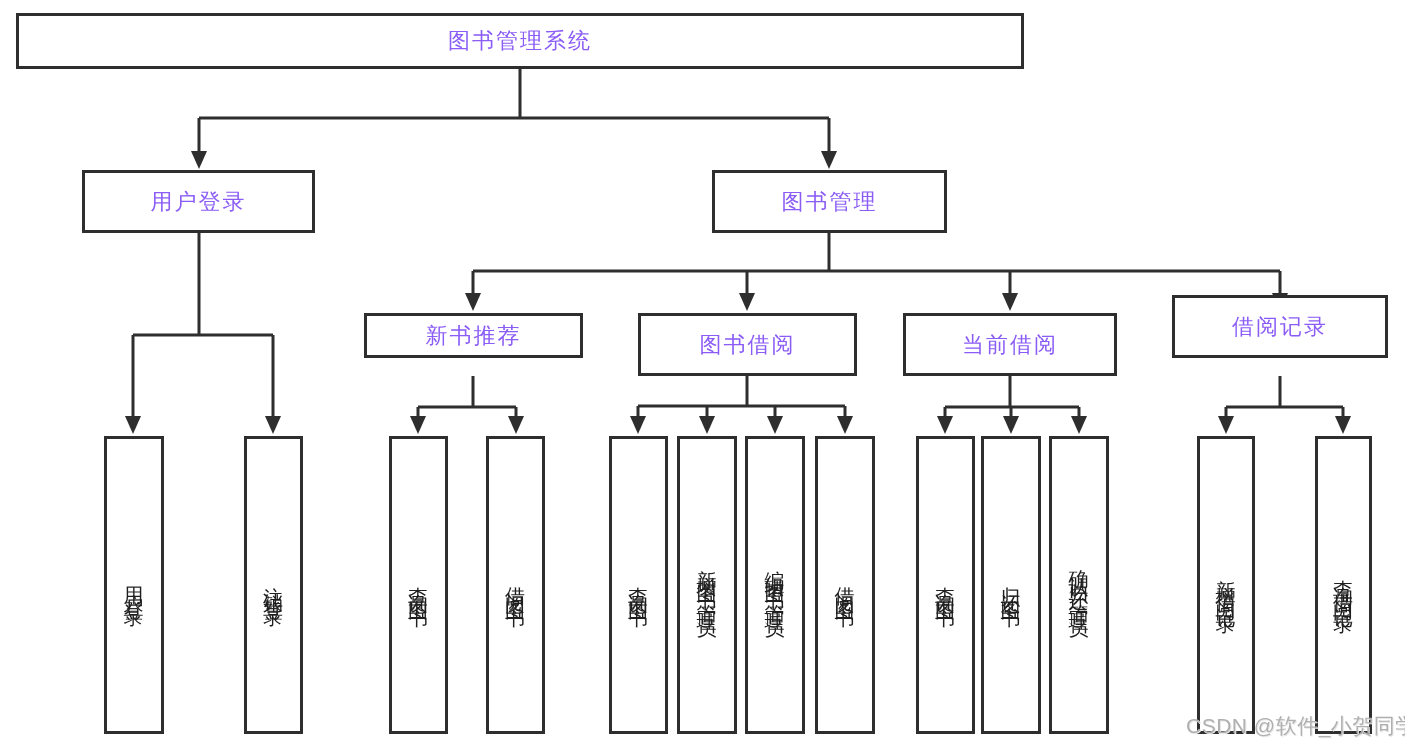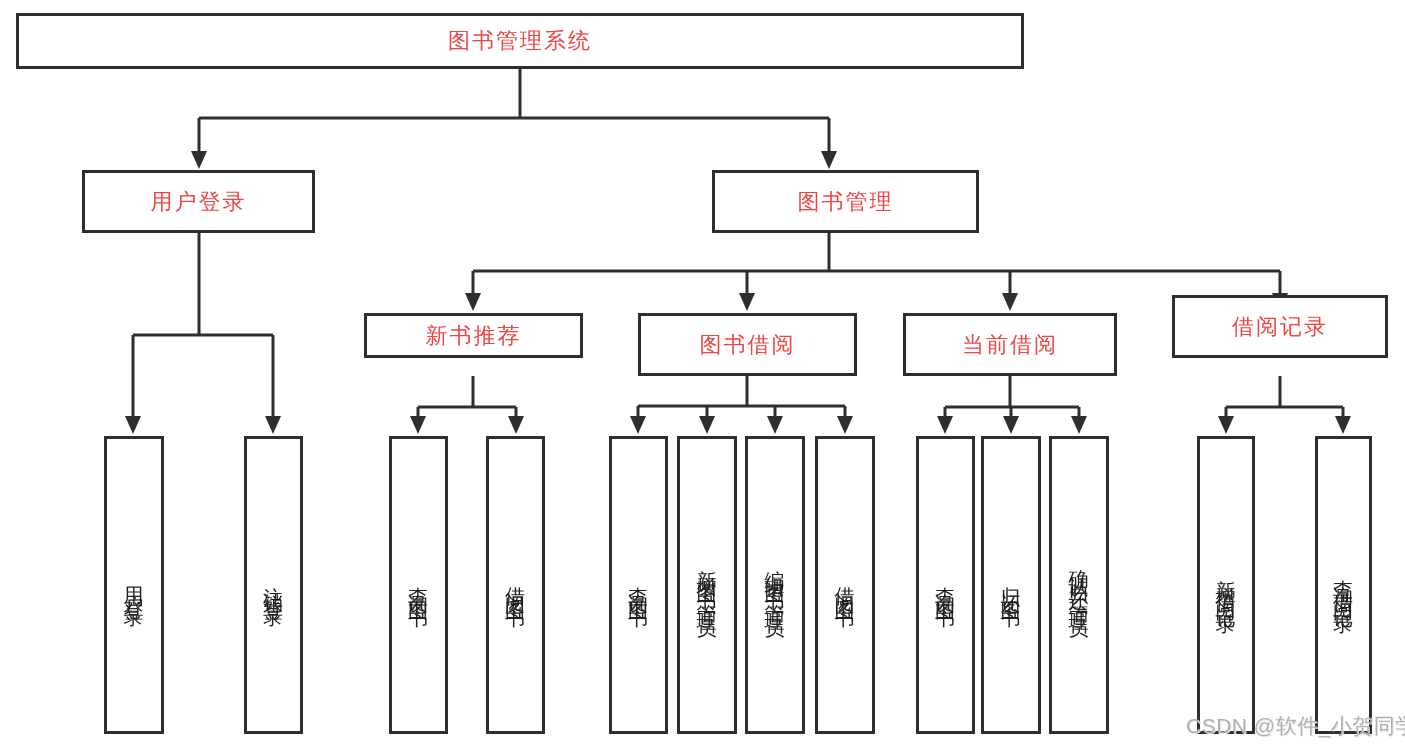--- a/index.html
+++ b/index.html
@@ -38,21 +38,21 @@
     display: flex;
     align-items: center;
     justify-content: center;
     z-index: 2;
     color: #1f1f1f;
   }
   .h-label {
     font-size: 22px;
     letter-spacing: 2px;
     white-space: nowrap;
-    color: #ef4444;
+    color: #8b5cf6;
   }
   .v-node span {
     writing-mode: vertical-rl;
     text-orientation: mixed;
     font-size: 20px;
     letter-spacing: 7px;
     line-height: 1;
     max-height: 290px;
     color: #1f1f1f;
   }
@@ -123,21 +123,21 @@
     </g>
   </svg>
 
   <div class="node" style="left:16px;top:13px;width:1008px;height:56px">
     <span class="h-label">图书管理系统</span>
   </div>
 
   <div class="node" style="left:82px;top:170px;width:233px;height:63px">
     <span class="h-label">用户登录</span>
   </div>
-  <div class="node" style="left:712px;top:170px;width:267px;height:63px">
+  <div class="node" style="left:712px;top:170px;width:235px;height:63px">
     <span class="h-label">图书管理</span>
   </div>
 
   <div class="node v-node" style="left:104px;top:436px;width:60px;height:298px">
     <span>用户登录</span>
   </div>
   <div class="node v-node" style="left:244px;top:436px;width:59px;height:298px">
     <span>注销登录</span>
   </div>
 

